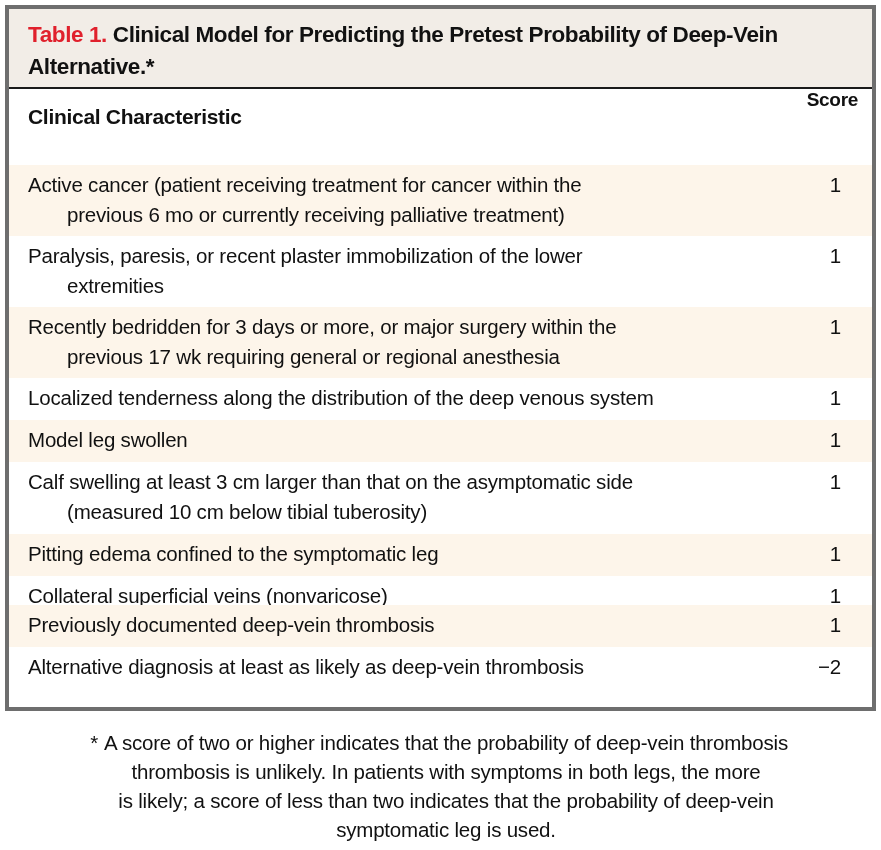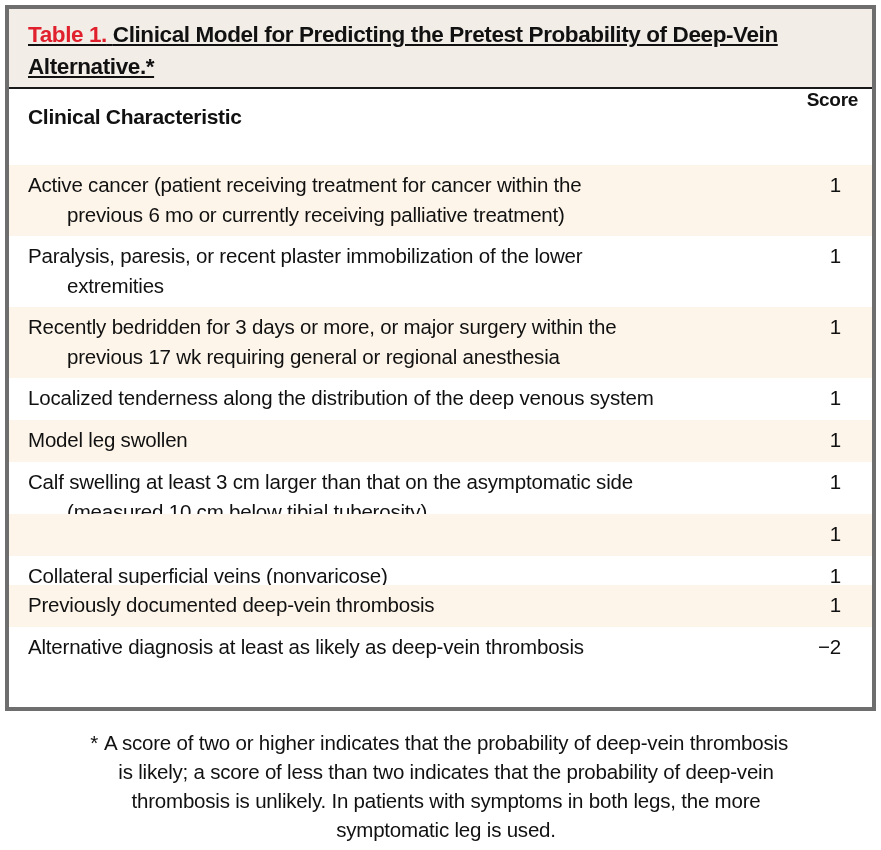--- a/index.html
+++ b/index.html
@@ -5,21 +5,21 @@
     html, body { margin: 0; padding: 0; background: #ffffff; }
     body { width: 881px; height: 850px; position: relative; overflow: hidden;
            font-family: "Liberation Sans", sans-serif; color: #111; }
     .table-box {
       position: absolute; left: 5px; top: 5px; width: 863px; height: 698px;
       border: 4px solid #6e6e6e; border-top-width: 4px; background: #fff;
     }
     .title-area {
       background: #f2ede7; height: 80px; border-bottom: 2px solid #1a1a1a;
       padding: 10px 0 0 19px; box-sizing: border-box;
-      font-size: 22.5px; font-weight: bold; line-height: 32px; letter-spacing: -0.4px; text-decoration: underline;
+      font-size: 22.5px; font-weight: bold; line-height: 32px; letter-spacing: -0.4px;
     }
     .title-label { color: #e0202c; }
     .title-text { color: #111; }
     .header-row {
       position: relative; height: 76px;
     }
     .header-row .col-char {
       position: absolute; left: 19px; top: 16px; font-size: 21px; font-weight: bold; letter-spacing: -0.3px;
     }
     .header-row .col-score {
@@ -66,39 +66,40 @@
     <div class="score">1</div>
   </div>
   <div class="row" style="height:42px">
     <div class="text"><span>Localized tenderness along the distribution of the deep venous system</span></div>
     <div class="score">1</div>
   </div>
   <div class="row shaded" style="height:42px">
     <div class="text"><span>Model leg swollen</span></div>
     <div class="score">1</div>
   </div>
-  <div class="row" style="height:52px">
+  <div class="row" style="height:72px">
     <div class="text"><span>Calf swelling at least 3 cm larger than that on the asymptomatic side</span><span class="line2">(measured 10 cm below tibial tuberosity)</span></div>
     <div class="score">1</div>
   </div>
   <div class="row shaded" style="height:42px">
+    <div class="text"><span>Pitting edema confined to the symptomatic leg</span></div>
     <div class="score">1</div>
   </div>
   <div class="row" style="height:29px">
     <div class="text"><span>Collateral superficial veins (nonvaricose)</span></div>
     <div class="score">1</div>
   </div>
   <div class="row shaded" style="height:42px">
     <div class="text"><span>Previously documented deep-vein thrombosis</span></div>
     <div class="score">1</div>
   </div>
   <div class="row" style="height:42px">
     <div class="text"><span>Alternative diagnosis at least as likely as deep-vein thrombosis</span></div>
     <div class="score">−2</div>
   </div>
 </div>
 
 <div class="footnote">
   <span class="fn-line first"><span class="fn-mark">*</span><span>A score of two or higher indicates that the probability of deep-vein thrombosis</span></span>
+  <span class="fn-line">thrombosis is unlikely. In patients with symptoms in both legs, the more</span>
   <span class="fn-line">is likely; a score of less than two indicates that the probability of deep-vein</span>
-  <span class="fn-line">thrombosis is unlikely. In patients with symptoms in both legs, the more</span>
   <span class="fn-line">symptomatic leg is used.</span>
 </div>
 
 </body></html>

